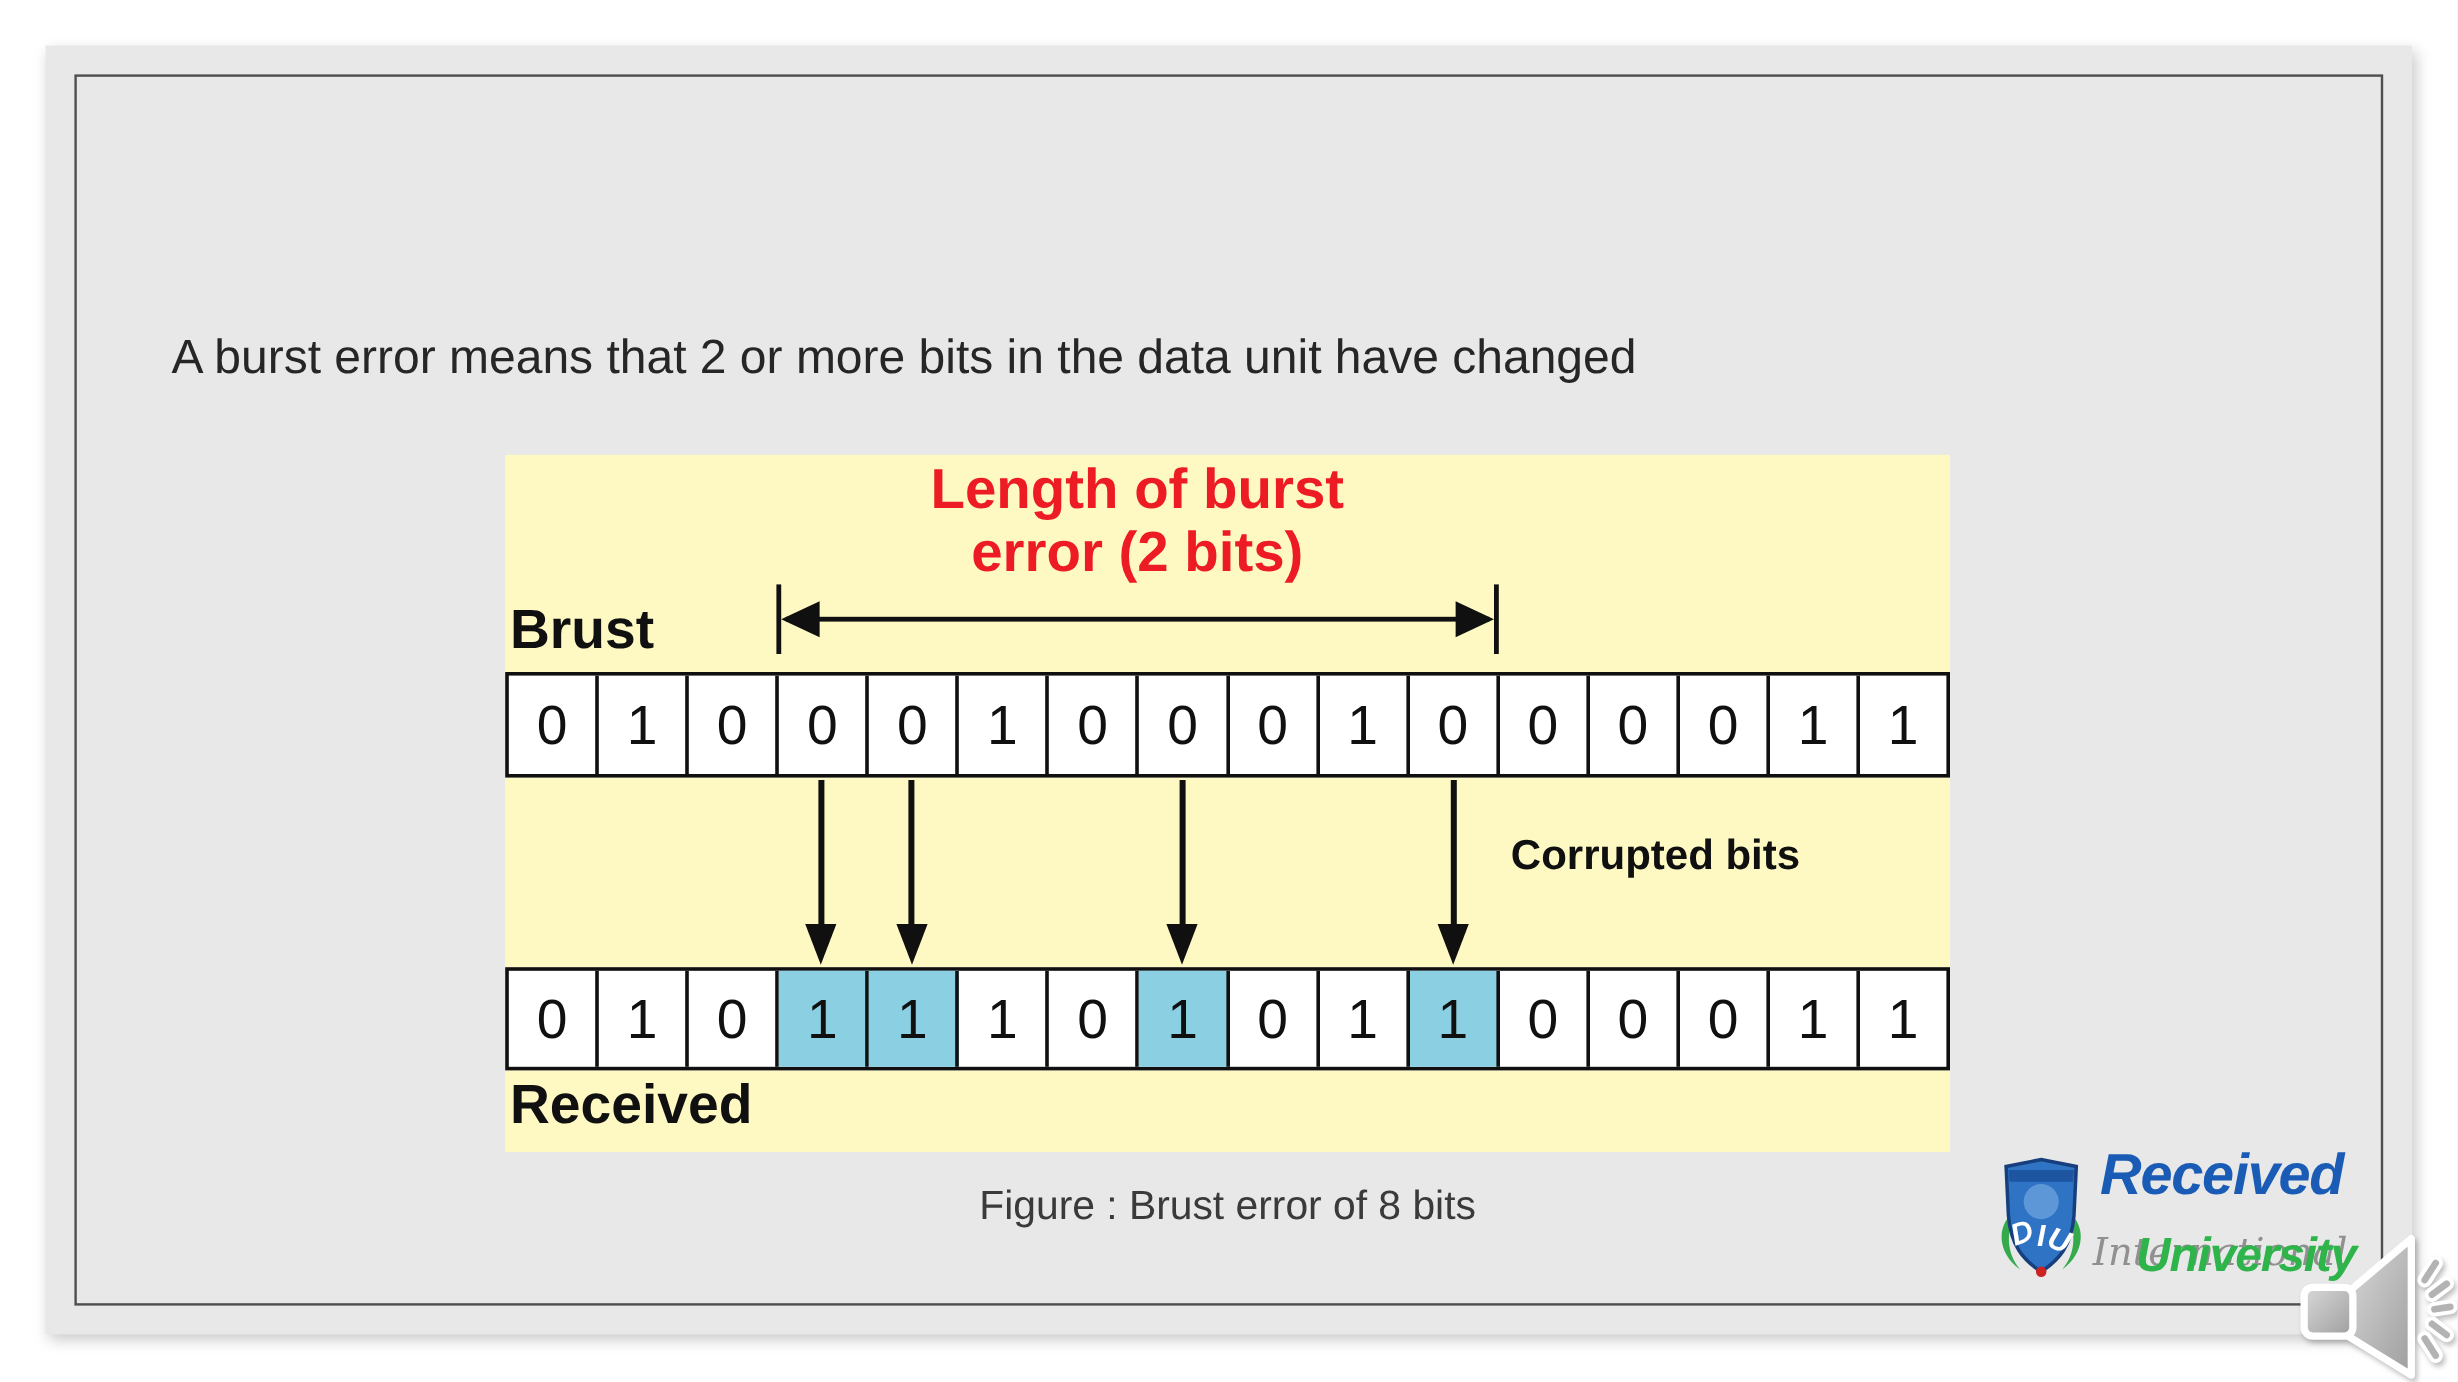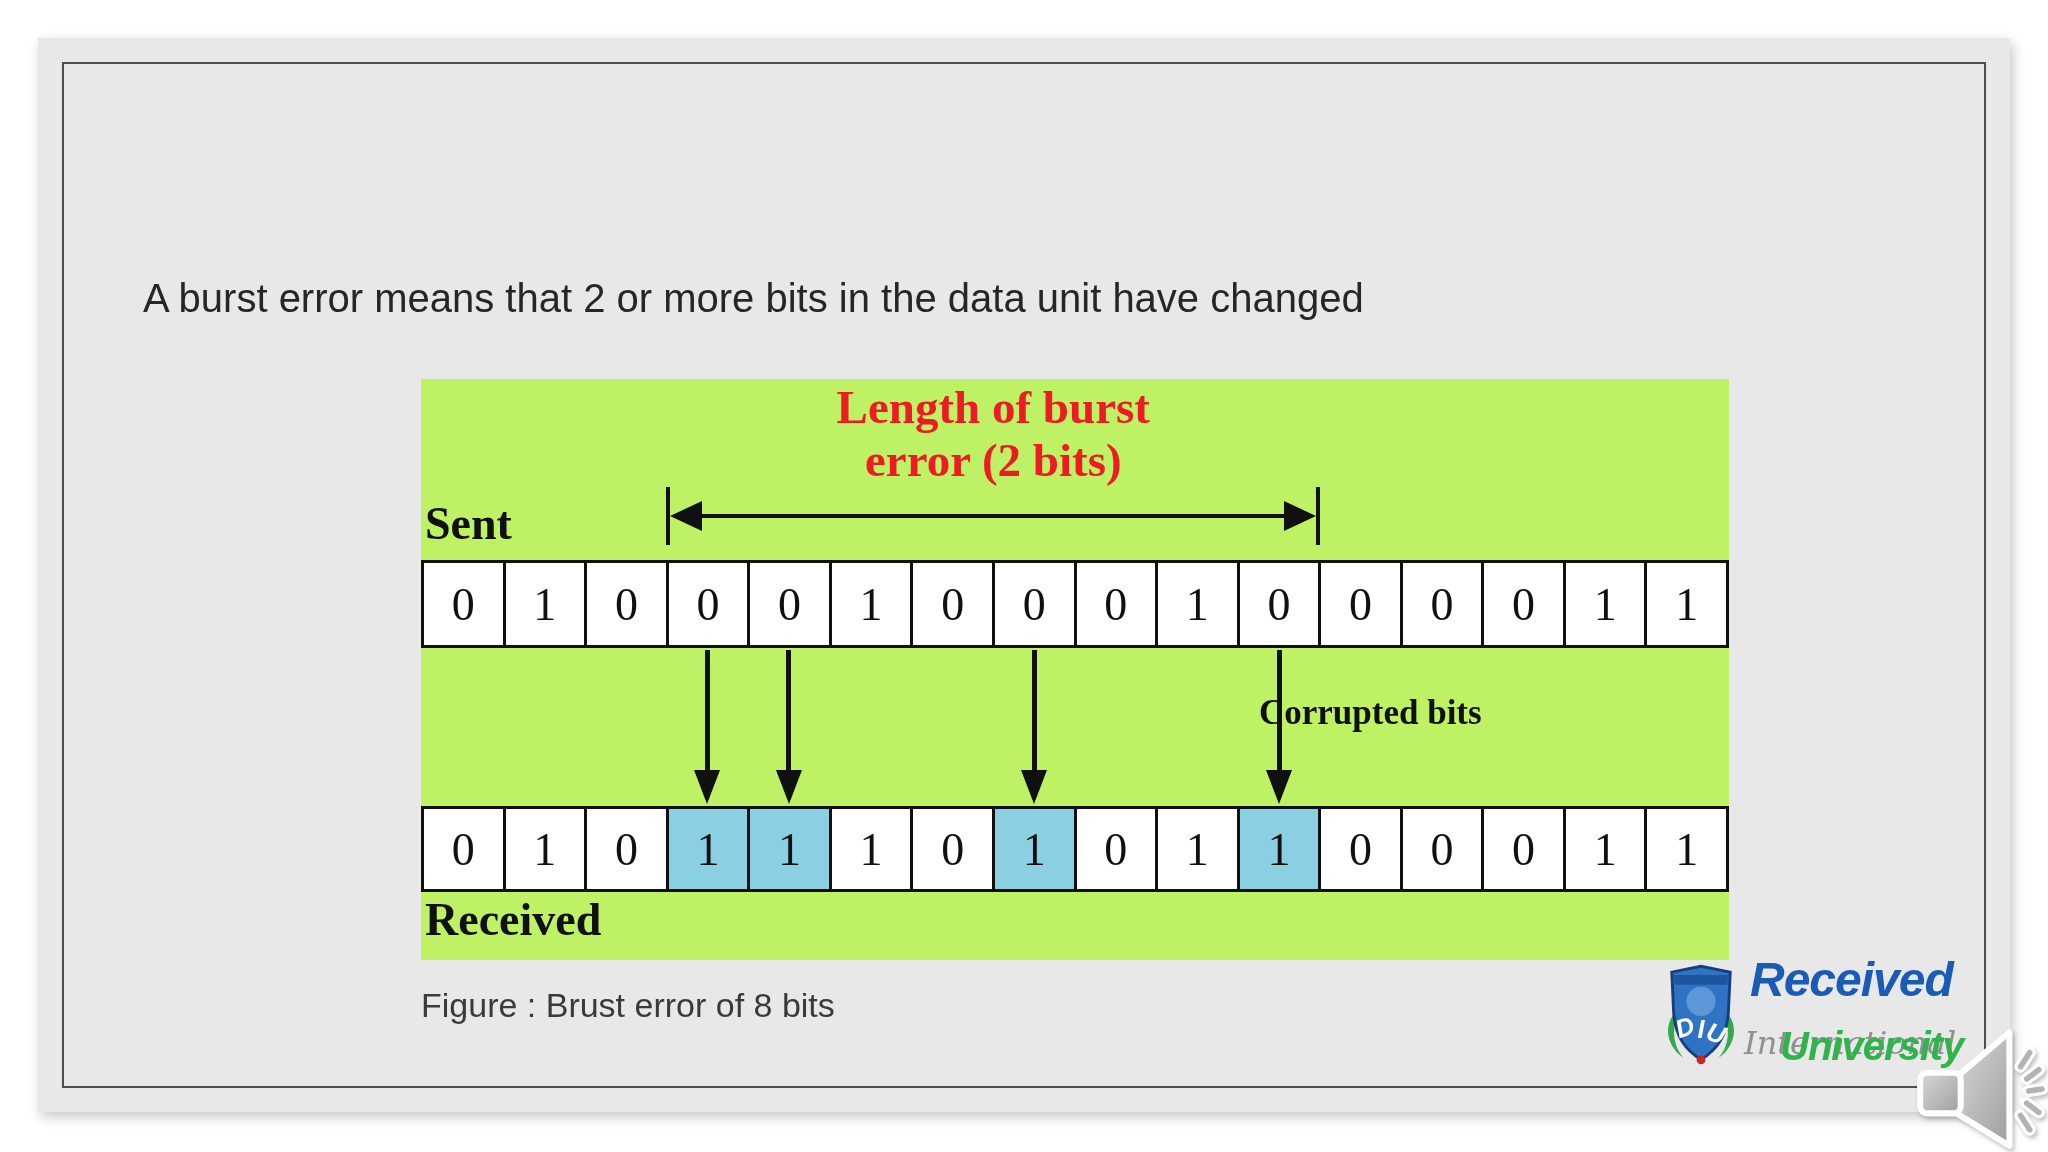--- a/index.html
+++ b/index.html
@@ -19,23 +19,22 @@
     border:2px solid #4e4e4e;
   }
   
   .title-row{position:absolute;left:70px;top:66px;display:flex;align-items:center;gap:30px;}
   .bullet{width:22px;height:22px;background:#111;margin-top:8px;flex:0 0 auto;}
   .title{margin:0;font-size:58px;font-weight:400;color:#1c1c1c;letter-spacing:0;}
   
   .body-text{position:absolute;left:105px;top:238px;margin:0;font-size:40px;color:#262626;}
   
   .diagram{
-    position:absolute;left:383px;top:341px;width:1308px;height:581px;
-    background:#bef264;
-    font-family:Liberation Serif, serif;
+    position:absolute;left:383px;top:341px;width:1204px;height:581px;
+    background:#fef9c3;
   }
   .burst-label{
     position:absolute;top:2px;text-align:center;
     color:var(--burst-text,#ed1c24);
     font-size:47px;font-weight:600;line-height:1.12;
   }
   .burst-span{position:absolute;top:108px;height:58px;}
   .burst-span .tick{position:absolute;top:0;width:4px;height:58px;background:#101010;}
   .burst-span .tick.l{left:0;}
   .burst-span .tick.r{right:0;}
@@ -58,21 +57,21 @@
   .bit-cell:last-child{border-right:none;}
   .bit-cell.corrupted{background:var(--highlight,#8ad0e2);}
   .arrows{position:absolute;top:269px;left:0;width:100%;height:158px;}
   .down-arrow{position:absolute;top:2px;transform:translateX(-50%);display:flex;flex-direction:column;align-items:center;}
   .down-arrow .shaft{width:5px;height:120px;background:#101010;}
   .down-arrow .head{width:0;height:0;border-left:13px solid transparent;border-right:13px solid transparent;border-top:34px solid #101010;}
   .corrupted-label{position:absolute;left:838px;top:314px;font-size:35px;font-weight:600;color:#101010;white-space:nowrap;}
   .received-label{position:absolute;left:4px;top:514px;font-size:46px;font-weight:600;color:#101010;}
   
   .caption{
-    position:absolute;left:383px;top:948px;width:1204px;
+    position:absolute;left:383px;top:948px;width:1204px;text-align:center;
     font-size:34px;color:#3a3a3a;
   }
   
   .logo{position:absolute;left:1624px;top:920px;width:330px;height:130px;}
   .shield-svg{position:absolute;left:0;top:4px;width:78px;height:106px;}
   .logo-daffodil{
     position:absolute;left:88px;top:-6px;font-size:48px;font-weight:bold;font-style:italic;
     color:var(--logo-blue,#1a5cb5);letter-spacing:-1px;
   }
   .logo-intl{
@@ -103,21 +102,21 @@
     </div>
 
     <div class="burst-span" style="left: 18.75%; width: 50%;">
       <div class="tick l"></div>
       <div class="hline"></div>
       <div class="ah l"></div>
       <div class="ah r"></div>
       <div class="tick r"></div>
     </div>
 
-    <div class="sent-label">Sent</div>
+    <div class="sent-label">Brust</div>
 
     <div class="bit-row sent">
         <div class="bit-cell">0</div>
         <div class="bit-cell">1</div>
         <div class="bit-cell">0</div>
         <div class="bit-cell">0</div>
         <div class="bit-cell">0</div>
         <div class="bit-cell">1</div>
         <div class="bit-cell">0</div>
         <div class="bit-cell">0</div>

